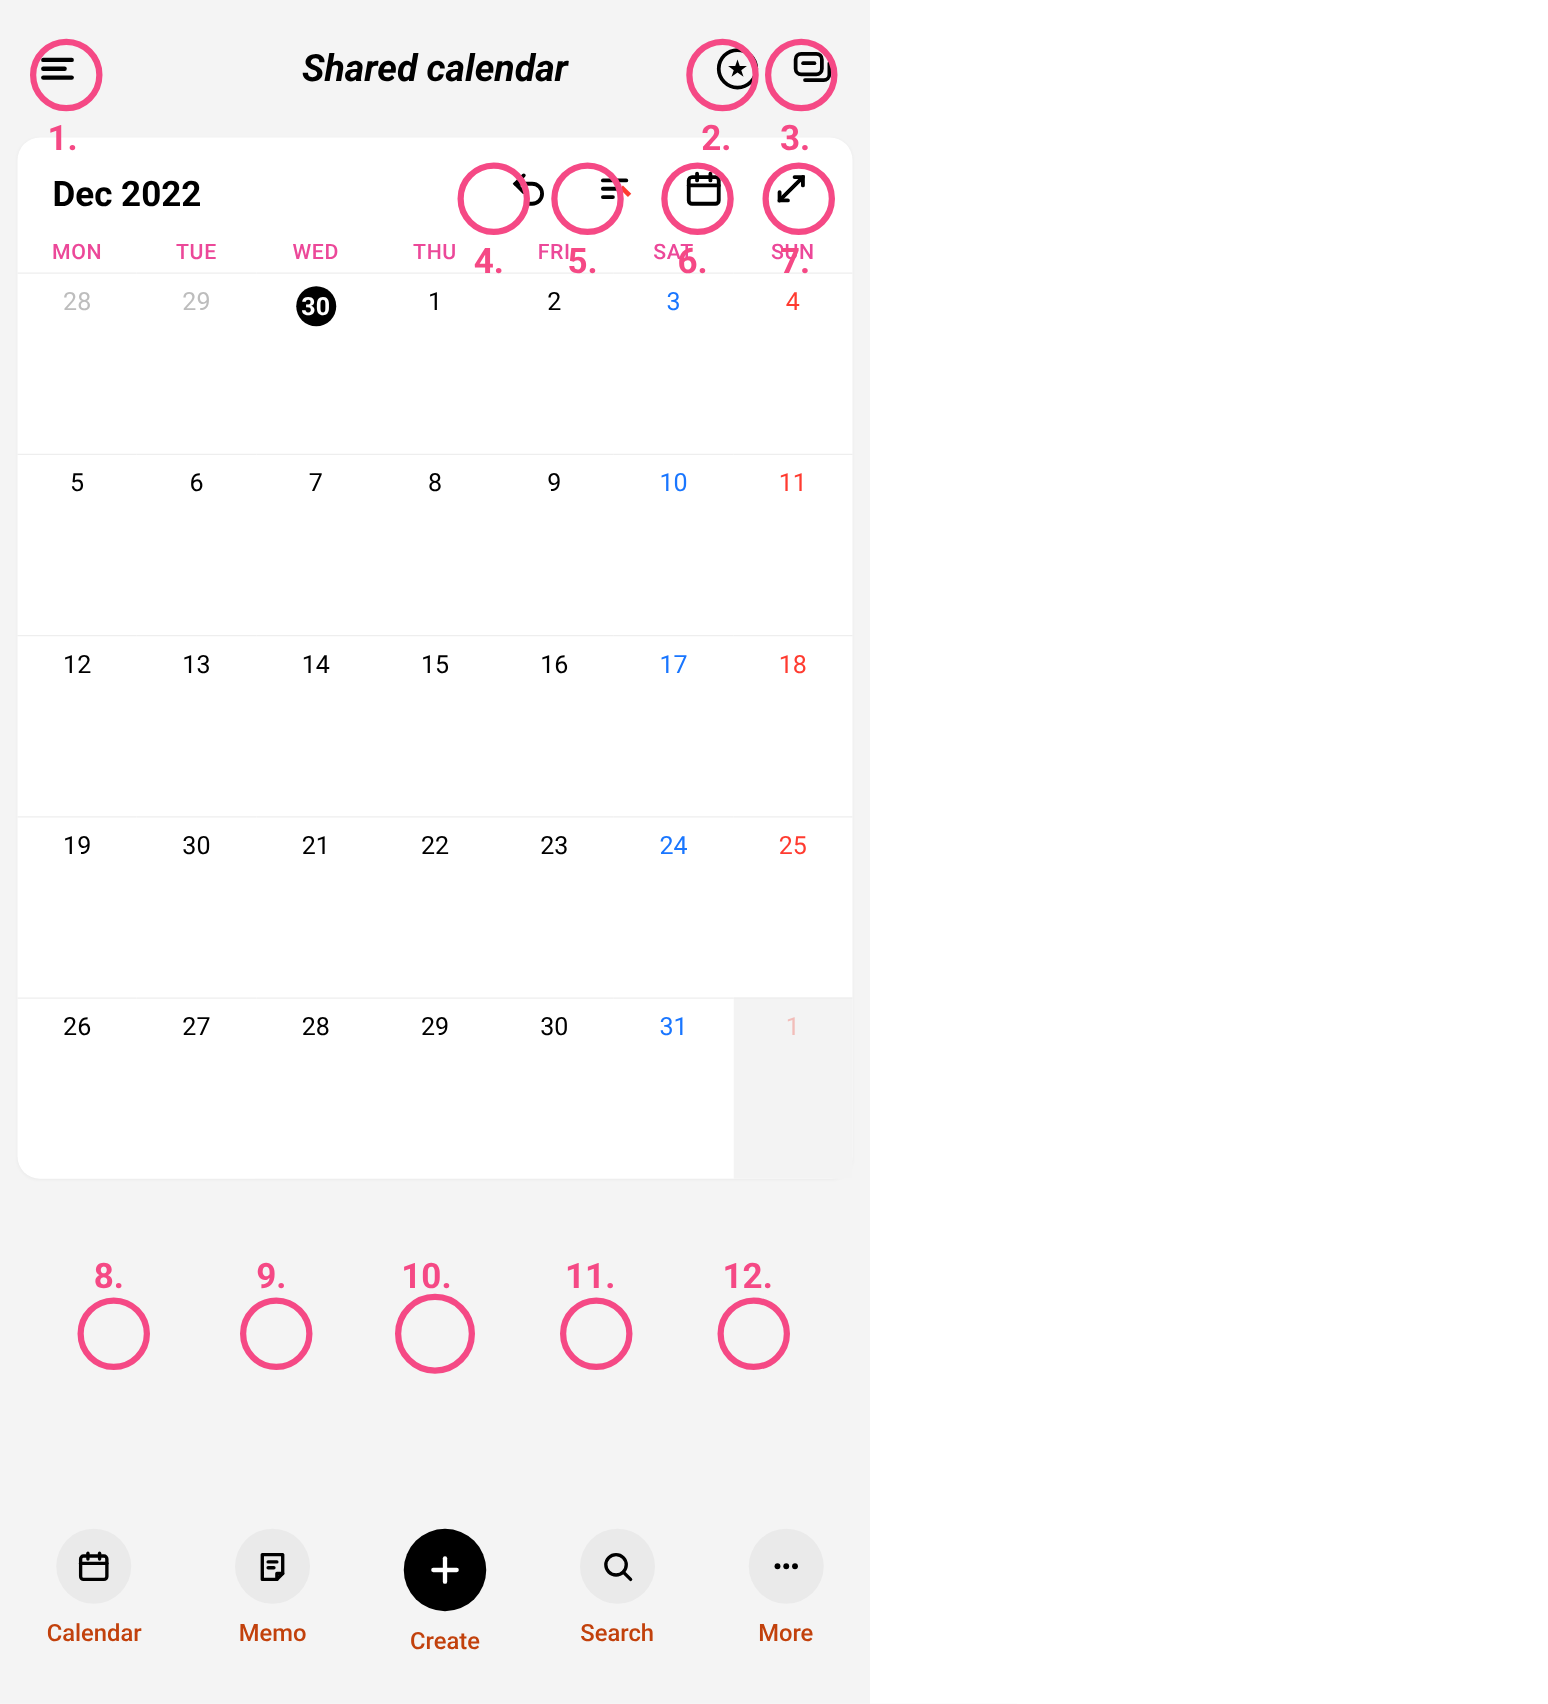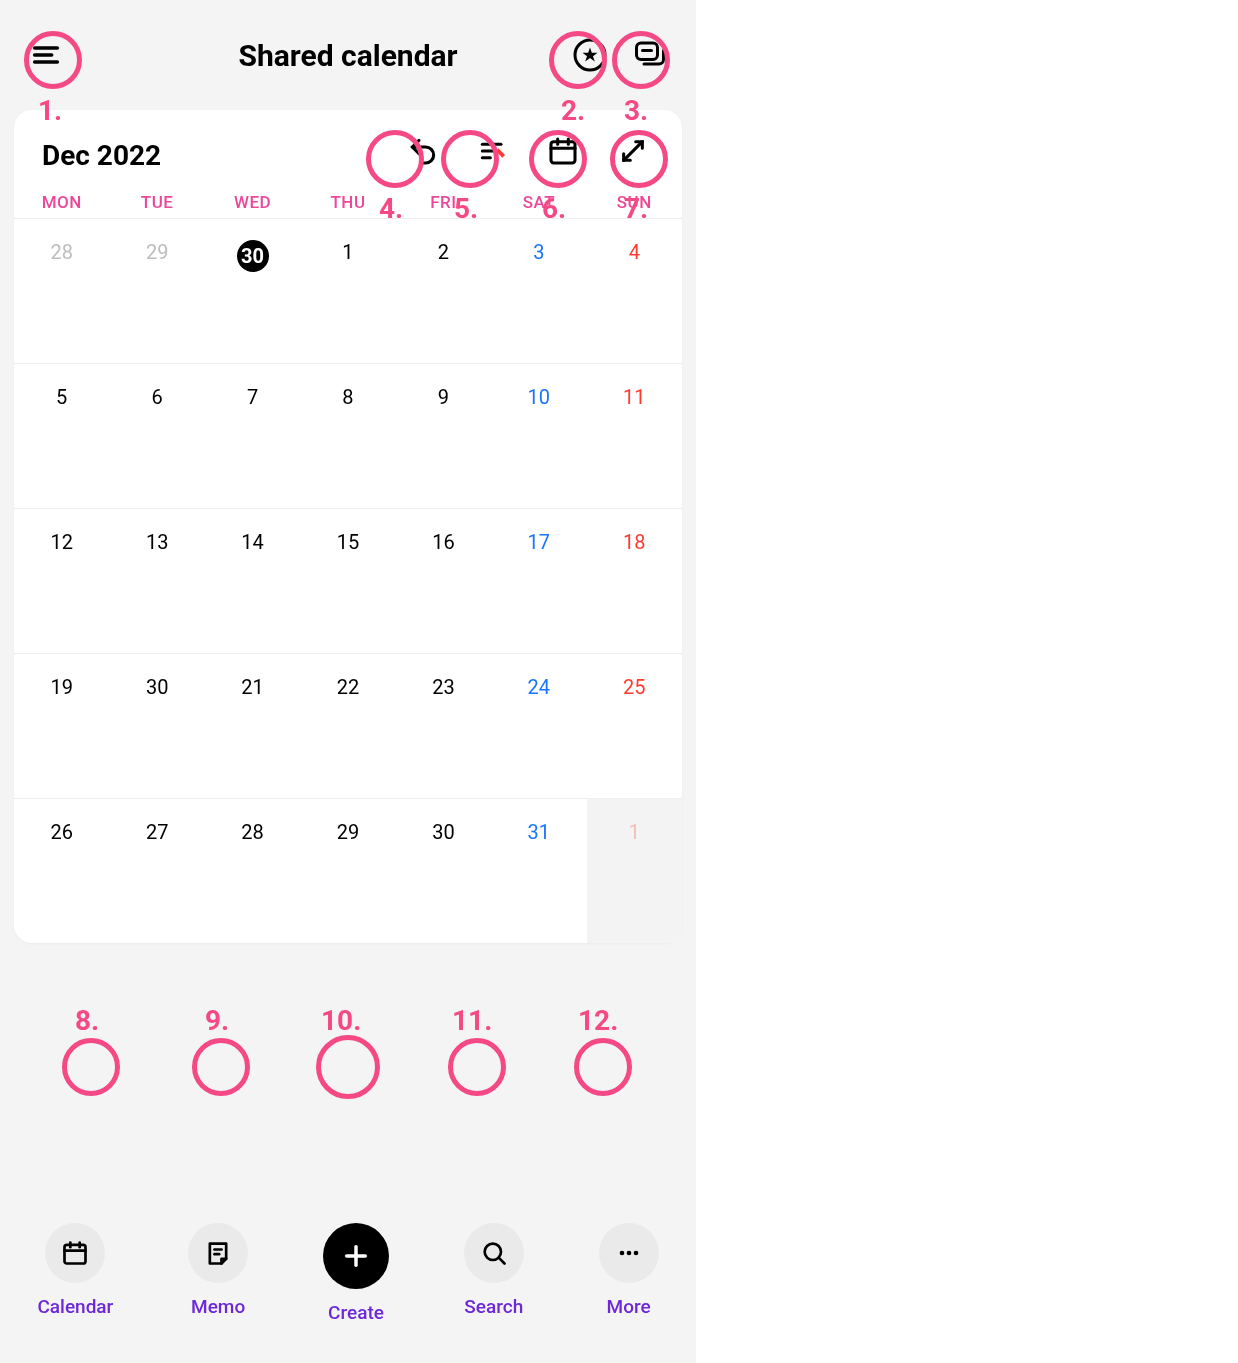--- a/index.html
+++ b/index.html
@@ -17,20 +17,21 @@
     position: relative;
     overflow: hidden;
   }
   
   .header {
     height: 110px;
     display: flex;
     align-items: center;
     padding: 0 20px;
     position: relative;
+    font-style: italic;
   }
   .header-title {
     position: absolute;
     left: 50%;
     transform: translateX(-50%);
     font-size: 30px;
     font-weight: 700;
     color: #000;
   }
   .header-left { display: flex; gap: 12px; }
@@ -99,21 +100,21 @@
     font-size: 17px;
     font-weight: 500;
     color: #ec4899;
     padding-bottom: 6px;
     letter-spacing: 0.5px;
   }
   .cell {
     height: 145px;
     border-top: 1px solid #eee;
     text-align: center;
-    padding-top: 21px;
+    padding-top: 10px;
     font-size: 20px;
     position: relative;
   }
   .cell.other-month { color: #bdbdbd; }
   .cell.sat { color: #1976ff; }
   .cell.sun { color: #ff3b30; }
   .cell.other-month.sun { color: #f2bdb9; }
   .cell.today span.num {
     display: inline-block;
     background: #000;
@@ -158,21 +159,21 @@
     background: #eaeaea;
   }
   .nav-icon.create {
     background: #000;
     width: 66px;
     height: 66px;
   }
   .nav-label {
     font-size: 19px;
     font-weight: 500;
-    color: #6d28d9;
+    color: #c2410c;
   }
 </style>
 </head>
 <body>
 
 <div class="app">
 
   <div class="header">
     <div class="header-left">
       <div class="icon-btn">

